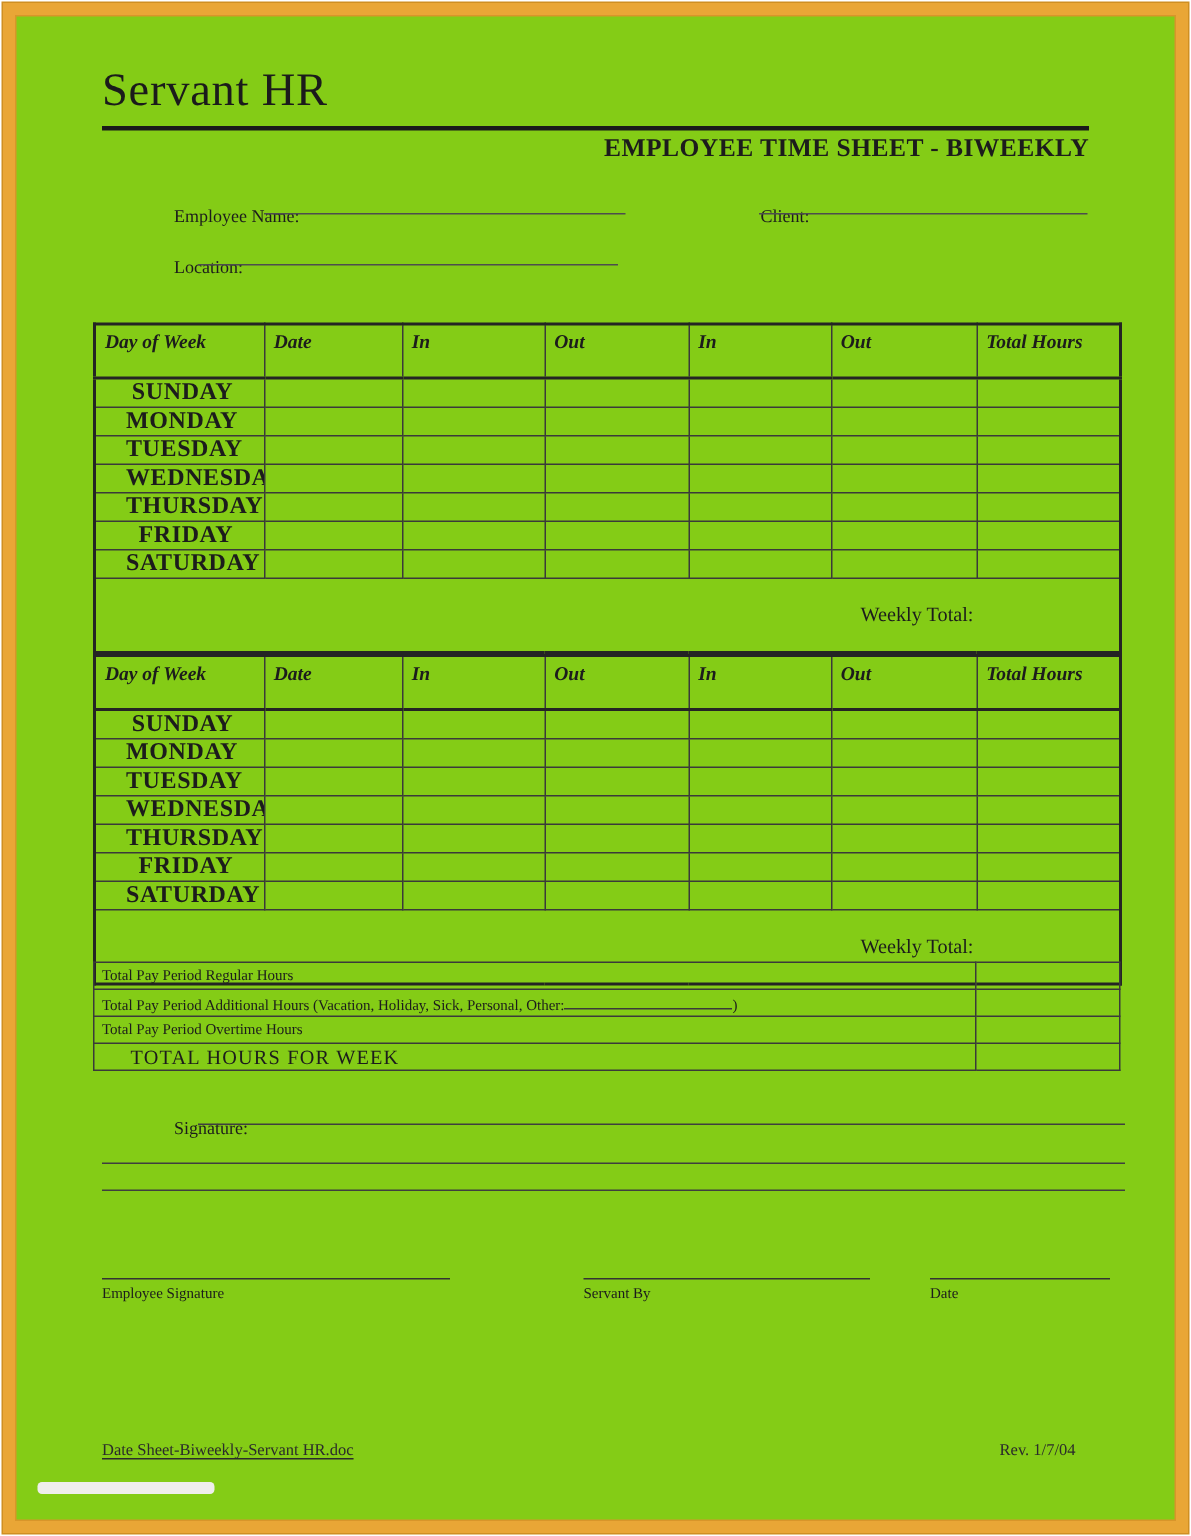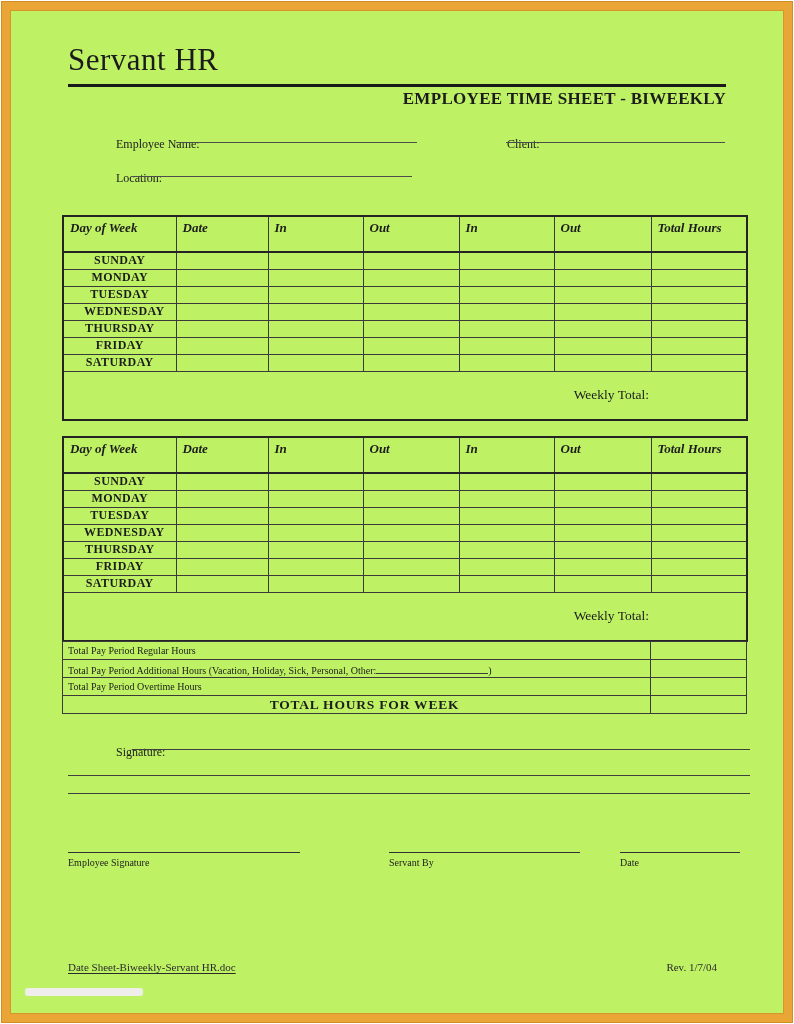--- a/index.html
+++ b/index.html
@@ -21,21 +21,21 @@
     position: absolute;
     inset: 2px;
     border: 8px solid #E9A636;
     box-shadow: inset 0 0 0 1px #d8952a, 0 0 0 1px #cf8f22;
     pointer-events: none;
     z-index: 5;
   }
   .page {
     position: absolute;
     inset: 10px;
-    background: #bef264;
+    background: #84cc16;
   }
   
   .company {
     position: absolute; left: 58px; top: 32px;
     font-size: 31px; letter-spacing: 0.5px; color: #1b1b1b;
   }
   .header-rule {
     position: absolute; left: 58px; top: 74px; width: 658px; height: 3px;
     background: #1a1a1a;
   }
@@ -57,43 +57,43 @@
     font-size: 13px;
     overflow: hidden;
   }
   .week-table thead th {
     height: 36px; vertical-align: top; text-align: left;
     padding: 3px 6px;
     font-style: italic; font-weight: bold;
     border-bottom: 2px solid #242424;
   }
   .week-table tbody th.day {
-    height: 17px; text-align: center; padding: 0 20px;
-    font-size: 12px; font-weight: bold; letter-spacing: 0.4px;
+    height: 17px; text-align: right; padding: 0 20px;
+    font-size: 16px; font-weight: bold; letter-spacing: 0.4px;
     white-space: nowrap;
   }
   .week-table tbody td.cell { height: 17px; }
   .week-table td.weekly {
     height: 49px; text-align: right; padding-right: 97px;
     font-size: 13.5px; font-weight: normal; vertical-align: middle;
     border: 1.4px solid #3a3a3a;
   }
   
   .summary-table {
     position: absolute; left: 52px; top: 631px; width: 684px;
     border-collapse: collapse; table-layout: fixed;
     border: 1.6px solid #242424;
   }
   .summary-table td {
     border: 1.4px solid #3a3a3a;
     height: 18px; font-size: 10px; padding: 0 5px;
     white-space: nowrap; overflow: hidden;
   }
   .summary-table td.total-label {
-    text-align: center; font-weight: bold; font-size: 13.5px;
+    text-align: left; font-weight: normal; font-size: 13.5px;
     letter-spacing: 0.8px; padding-right: 8px; padding-left: 24px;
   }
   .inline-line {
     display: inline-block; width: 112px; height: 12px;
     border-bottom: 1.4px solid #3a3a3a; vertical-align: baseline;
   }
   
   .comment-line { position: absolute; border-bottom: 1.4px solid #3f3f3f; height: 15px; }
   
   .sig-line { position: absolute; border-bottom: 1.5px solid #333; height: 14px; }

